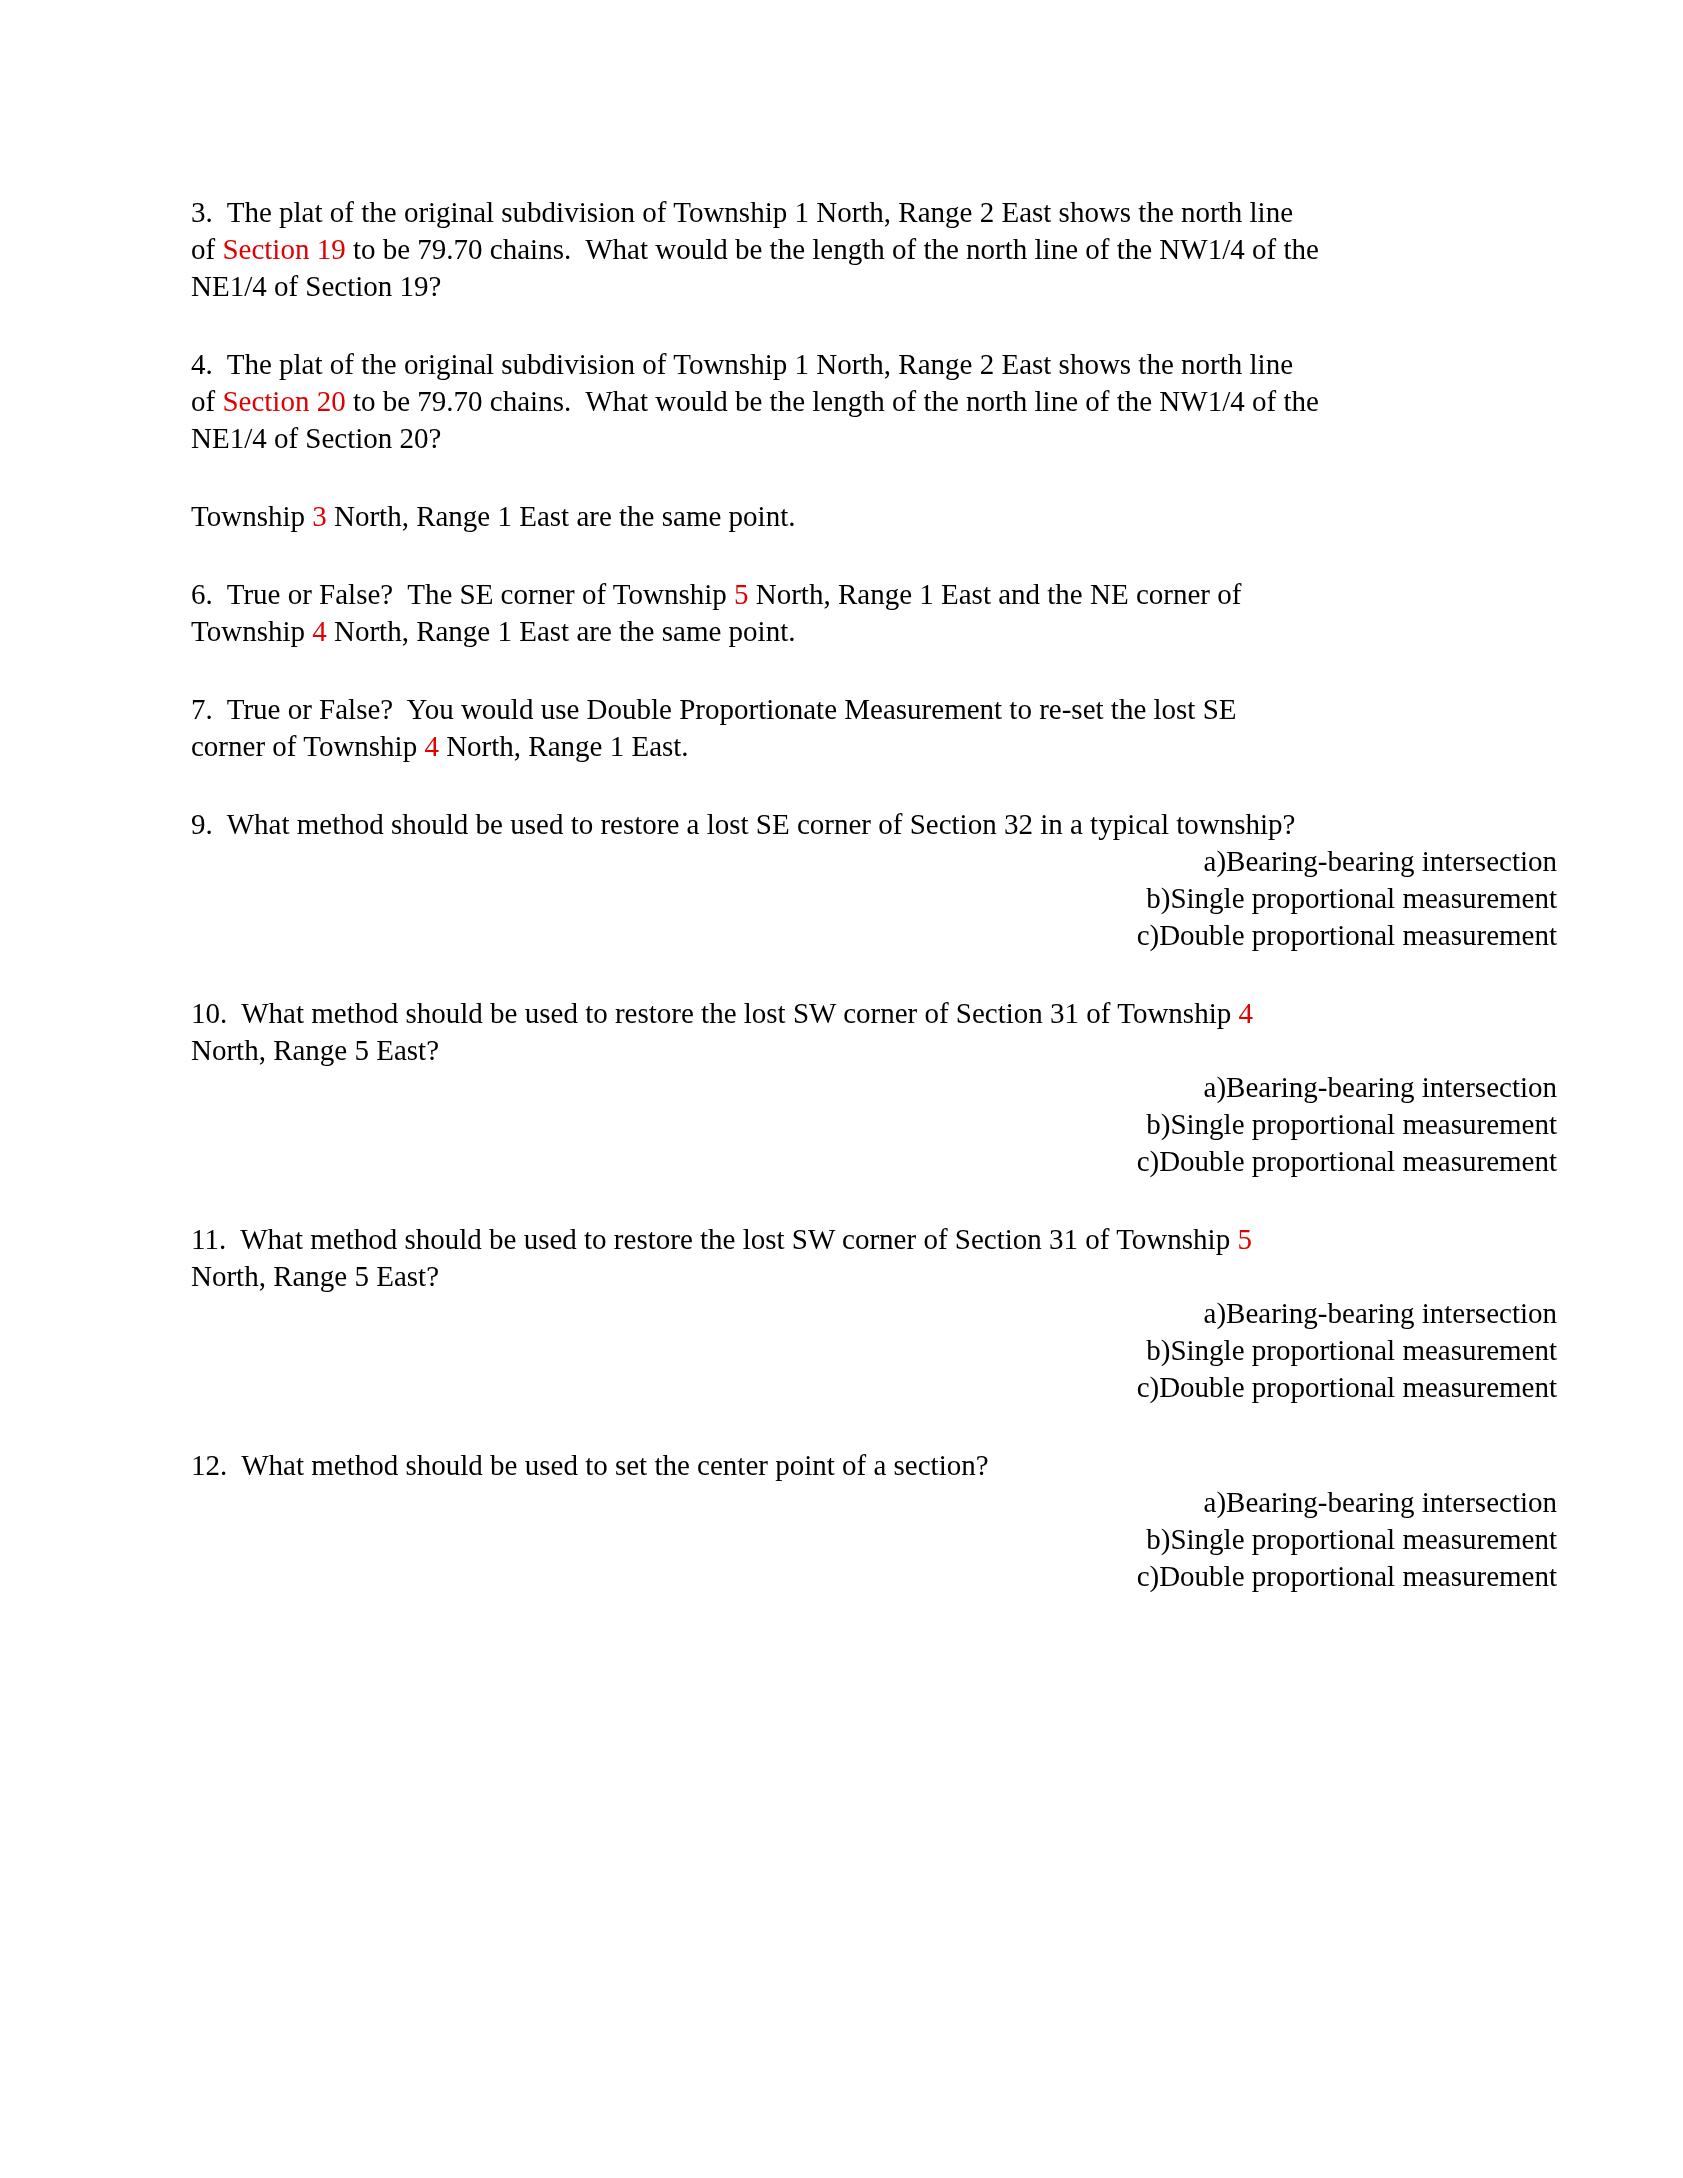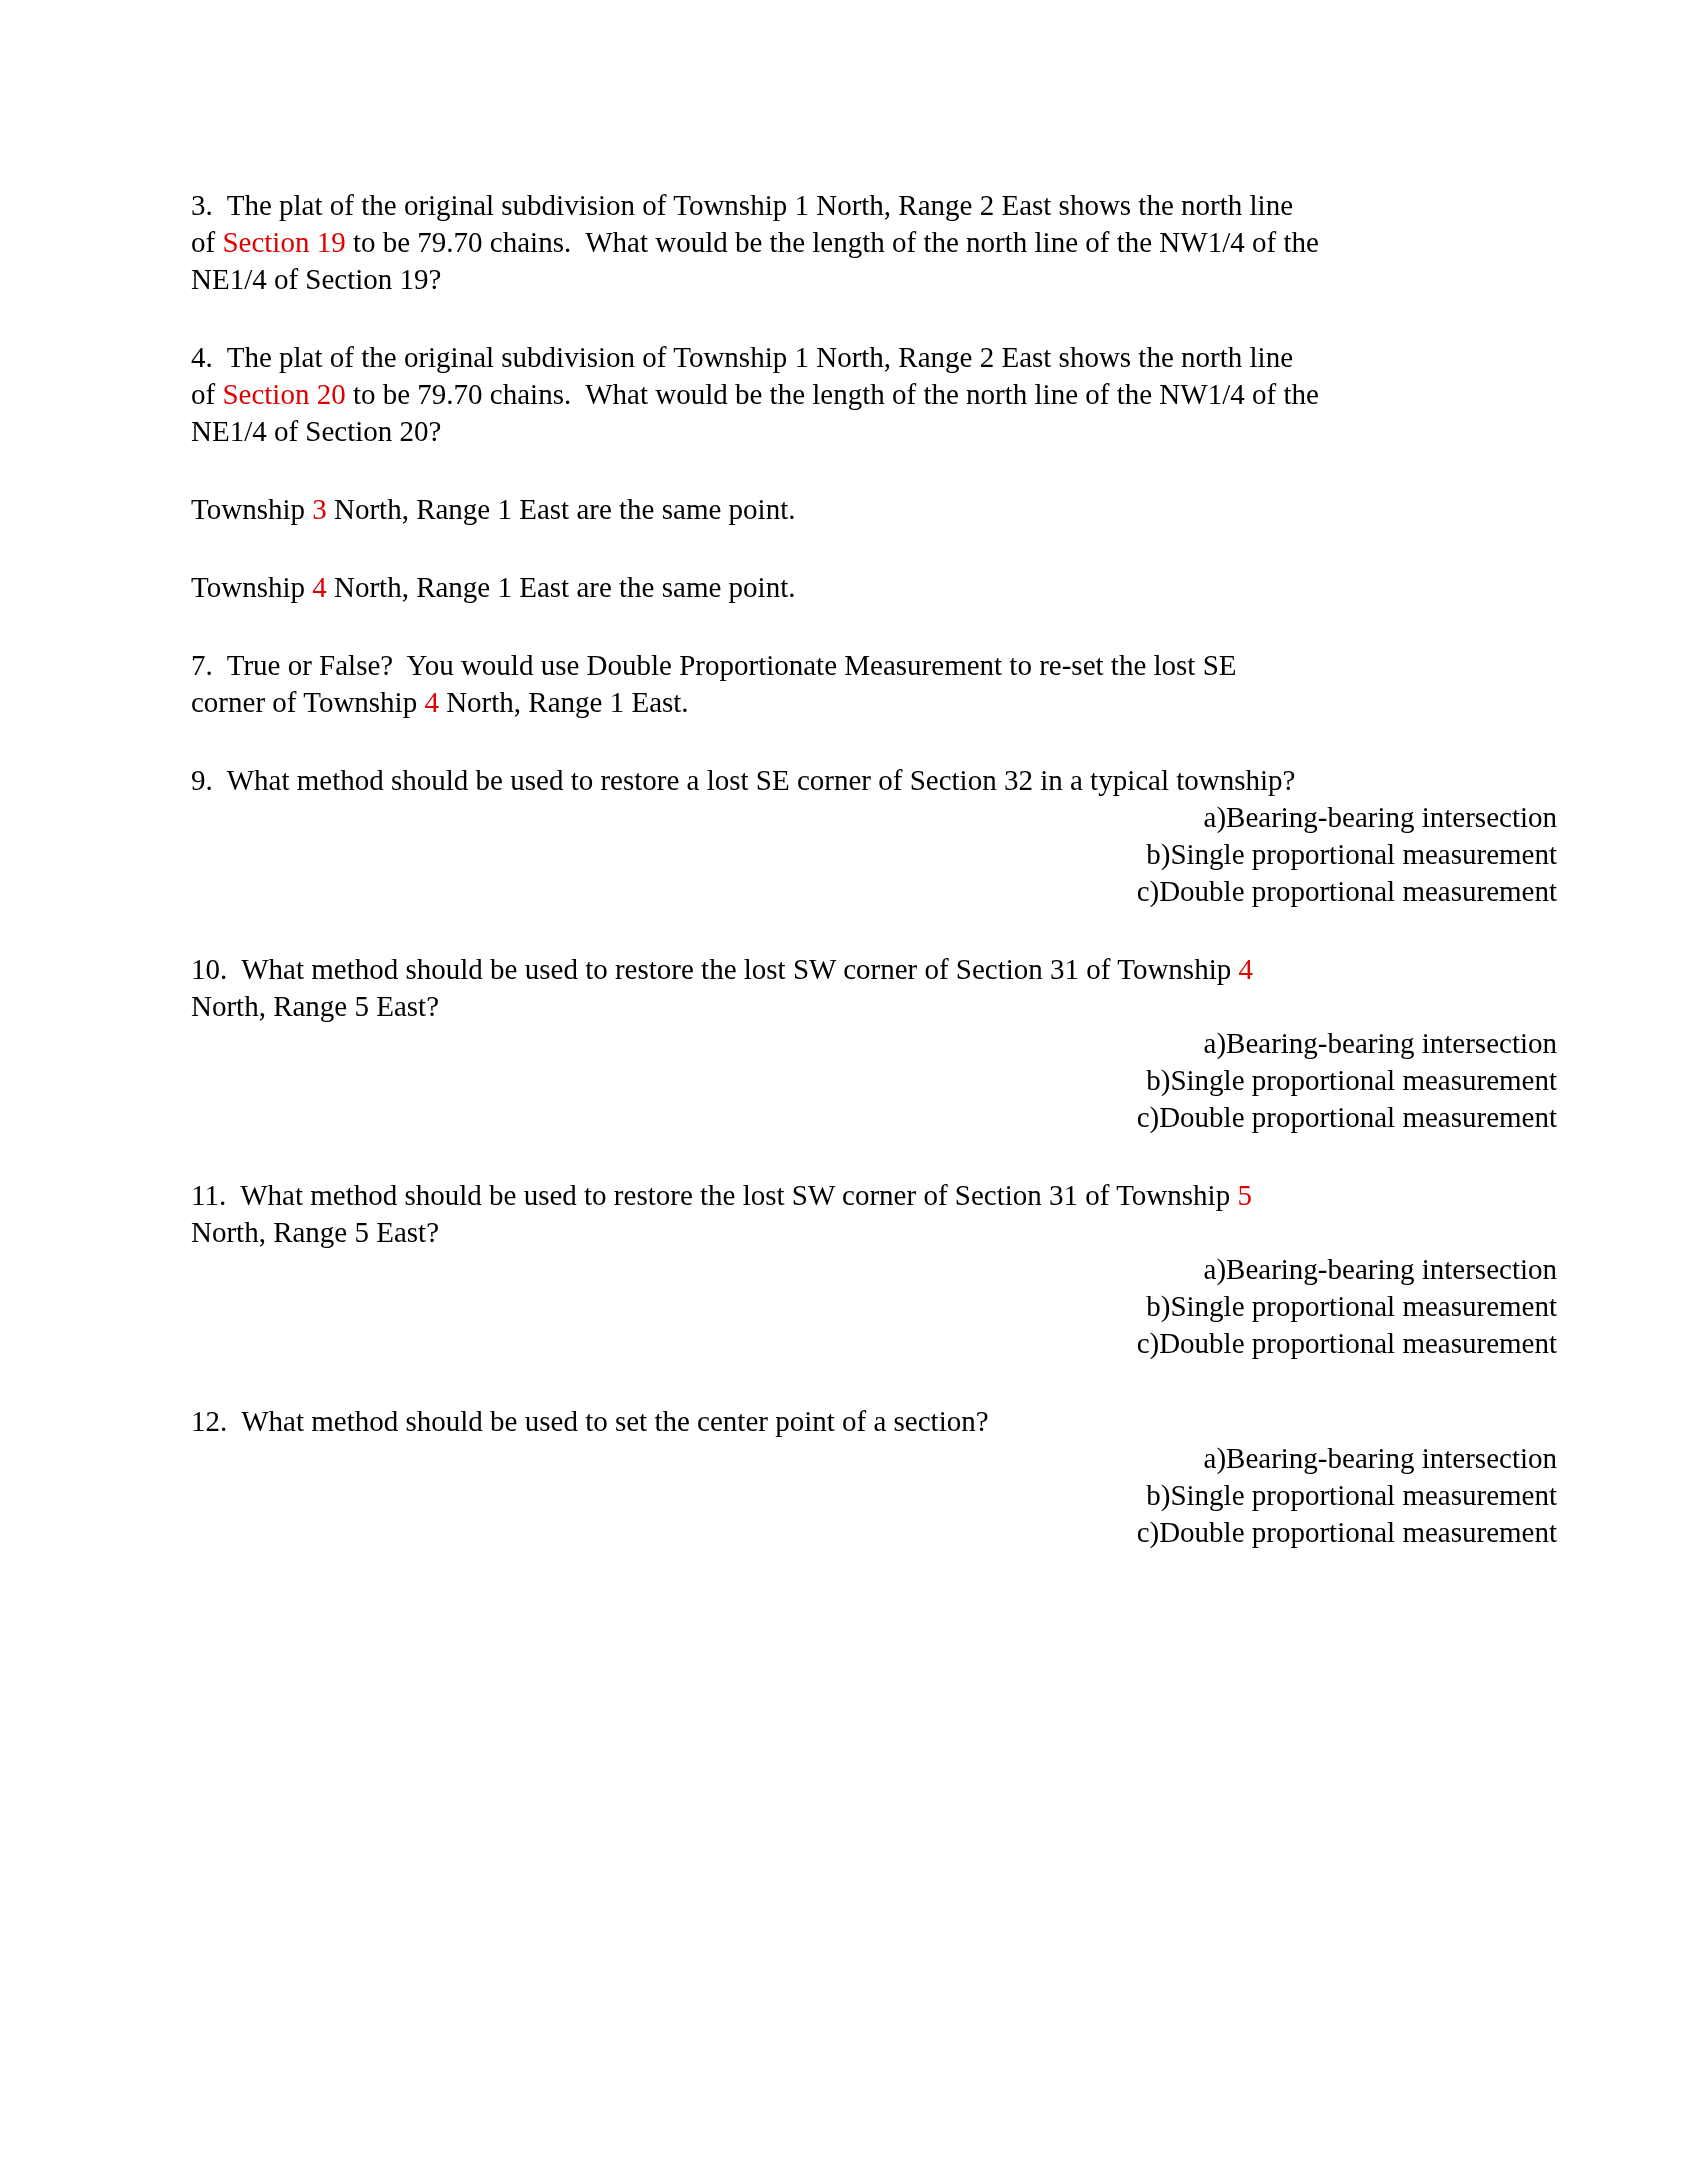--- a/index.html
+++ b/index.html
@@ -11,21 +11,21 @@
     position: relative;
     width: 1683px;
     height: 2178px;
     background: #ffffff;
     overflow: hidden;
     font-family: "Liberation Serif", serif;
   }
   .content {
     position: absolute;
     left: 191px;
-    top: 187px;
+    top: 194px;
     width: 1366px;
   }
   .question {
     margin: 0 0 41px 0;
   }
   .q-line, .option-line {
     white-space: pre;
     font-size: 29px;
     line-height: 37px;
     color: #000000;
@@ -54,20 +54,21 @@
       </div>
       <div class="question">
         <div class="q-line"><span class="">4.  The plat of the original subdivision of Township 1 North, Range 2 East shows the north line</span></div>
         <div class="q-line"><span class="">of </span><span class="red">Section 20</span><span class=""> to be 79.70 chains.  What would be the length of the north line of the NW1/4 of the</span></div>
         <div class="q-line"><span class="">NE1/4 of Section 20?</span></div>
       </div>
       <div class="question">
         <div class="q-line"><span class="">Township </span><span class="red">3</span><span class=""> North, Range 1 East are the same point.</span></div>
       </div>
       <div class="question">
+        <div class="q-line"><span class="">6.  True or False?  The SE corner of Township </span><span class="red">5</span><span class=""> North, Range 1 East and the NE corner of</span></div>
         <div class="q-line"><span class="">Township </span><span class="red">4</span><span class=""> North, Range 1 East are the same point.</span></div>
       </div>
       <div class="question">
         <div class="q-line"><span class="">7.  True or False?  You would use Double Proportionate Measurement to re-set the lost SE</span></div>
         <div class="q-line"><span class="">corner of Township </span><span class="red">4</span><span class=""> North, Range 1 East.</span></div>
       </div>
       <div class="question">
       </div>
       <div class="question">
         <div class="q-line"><span class="">9.  What method should be used to restore a lost SE corner of Section 32 in a typical township?</span></div>

